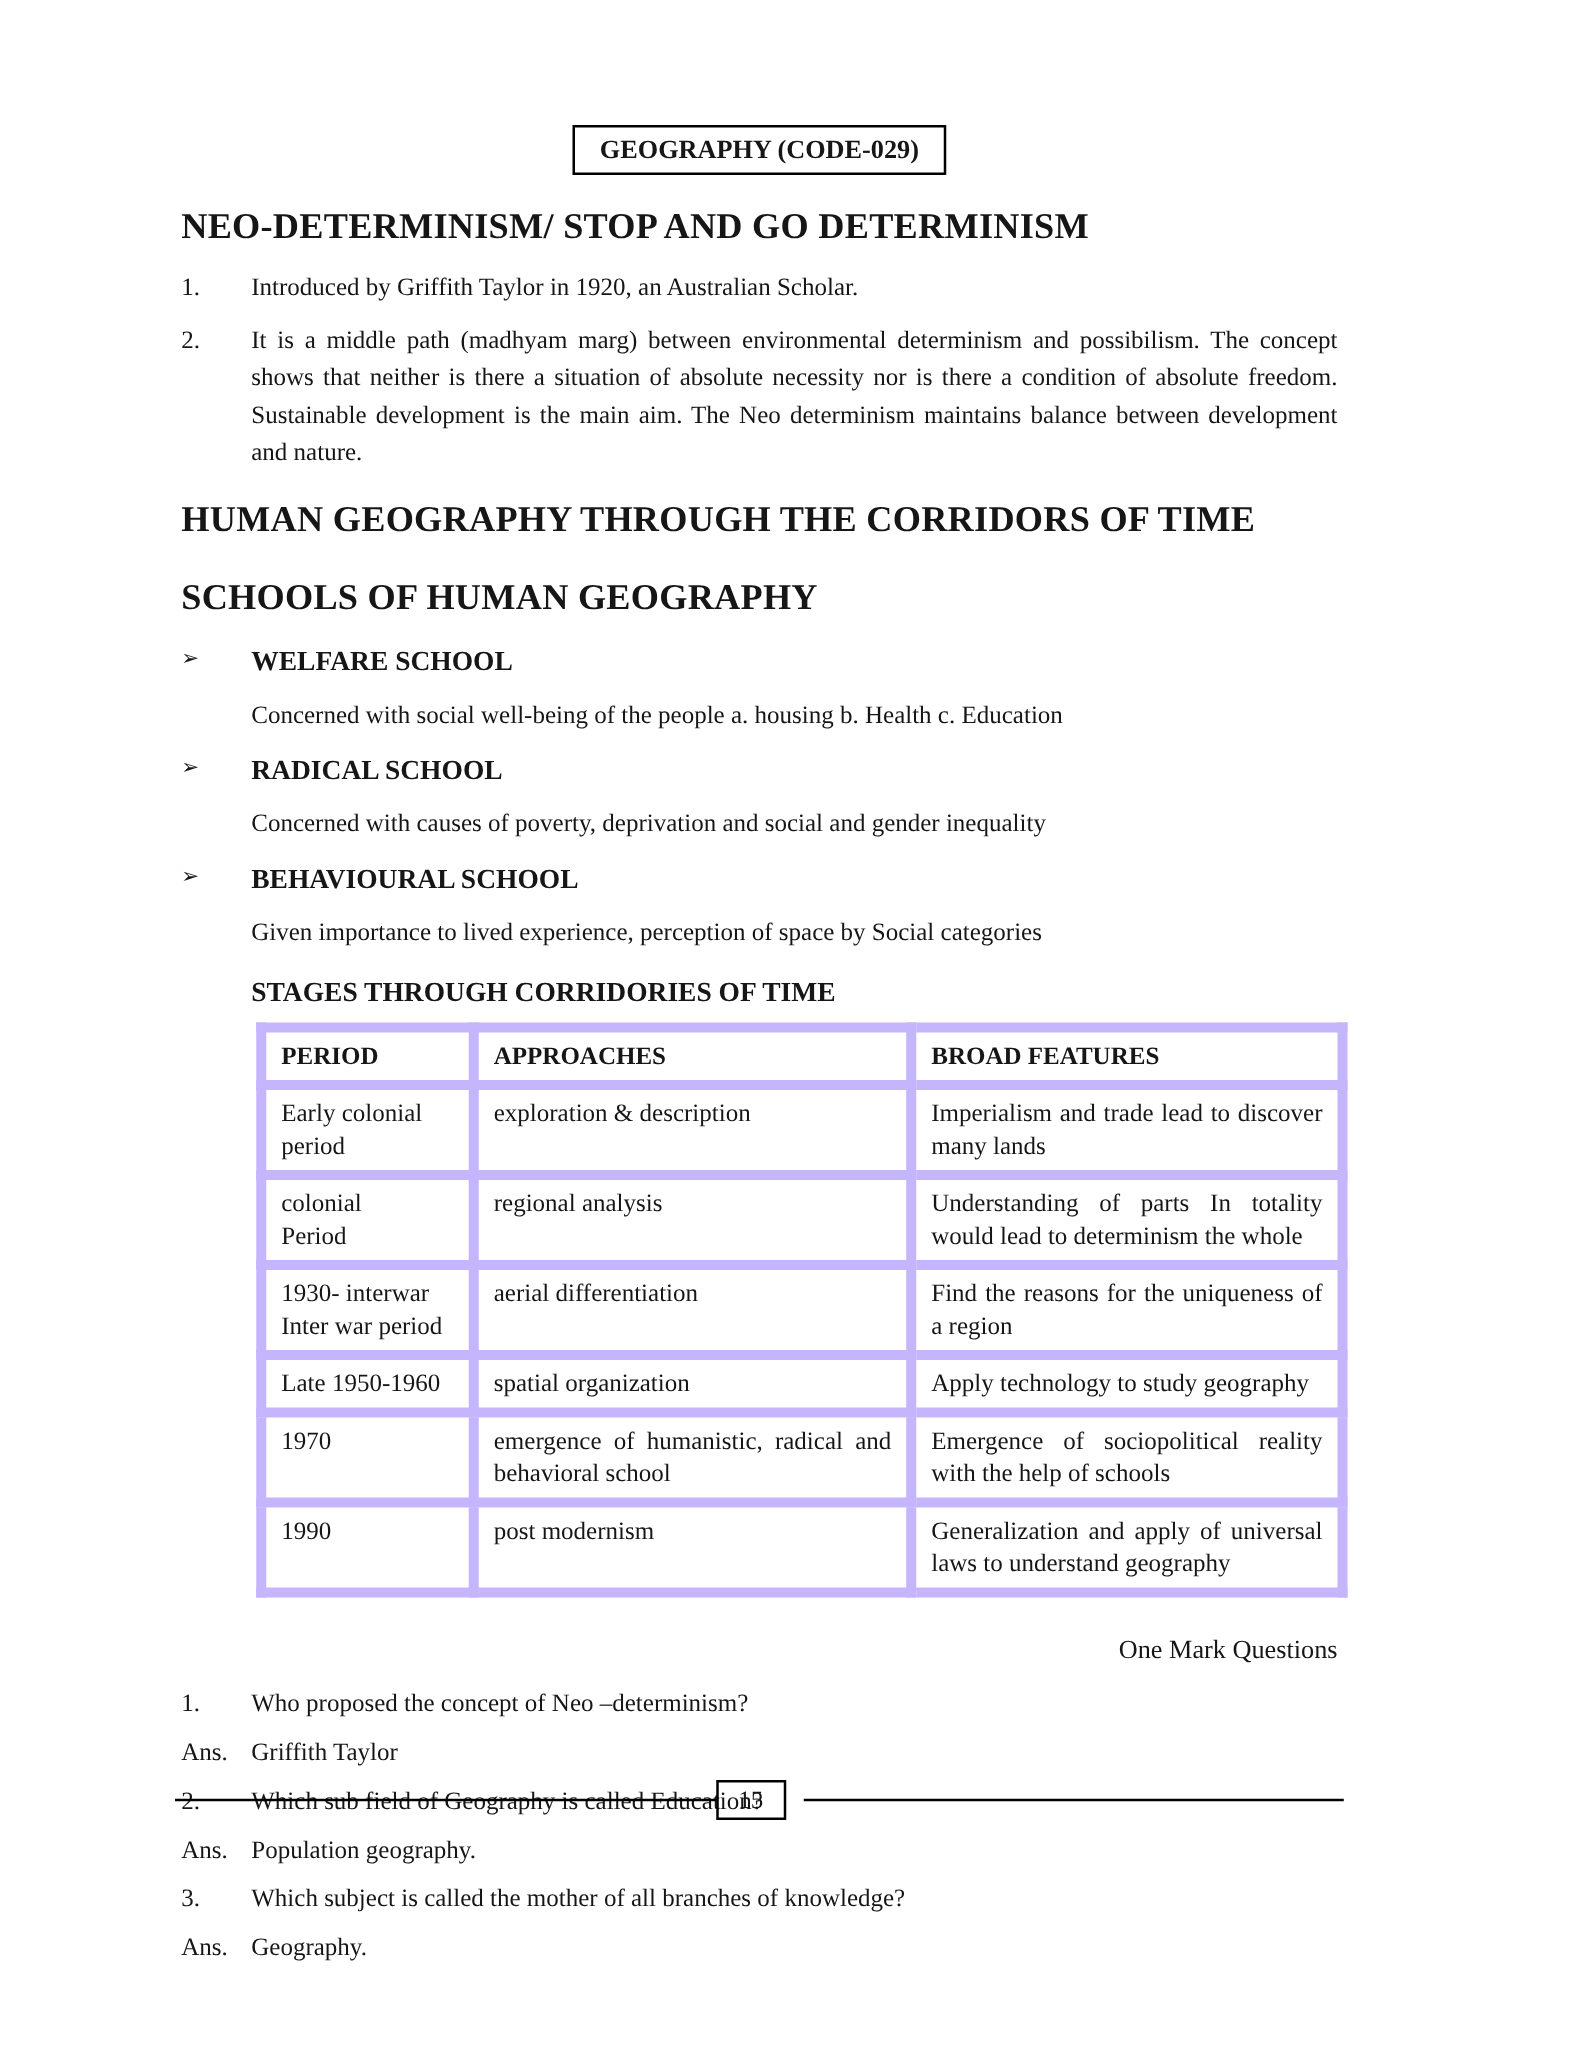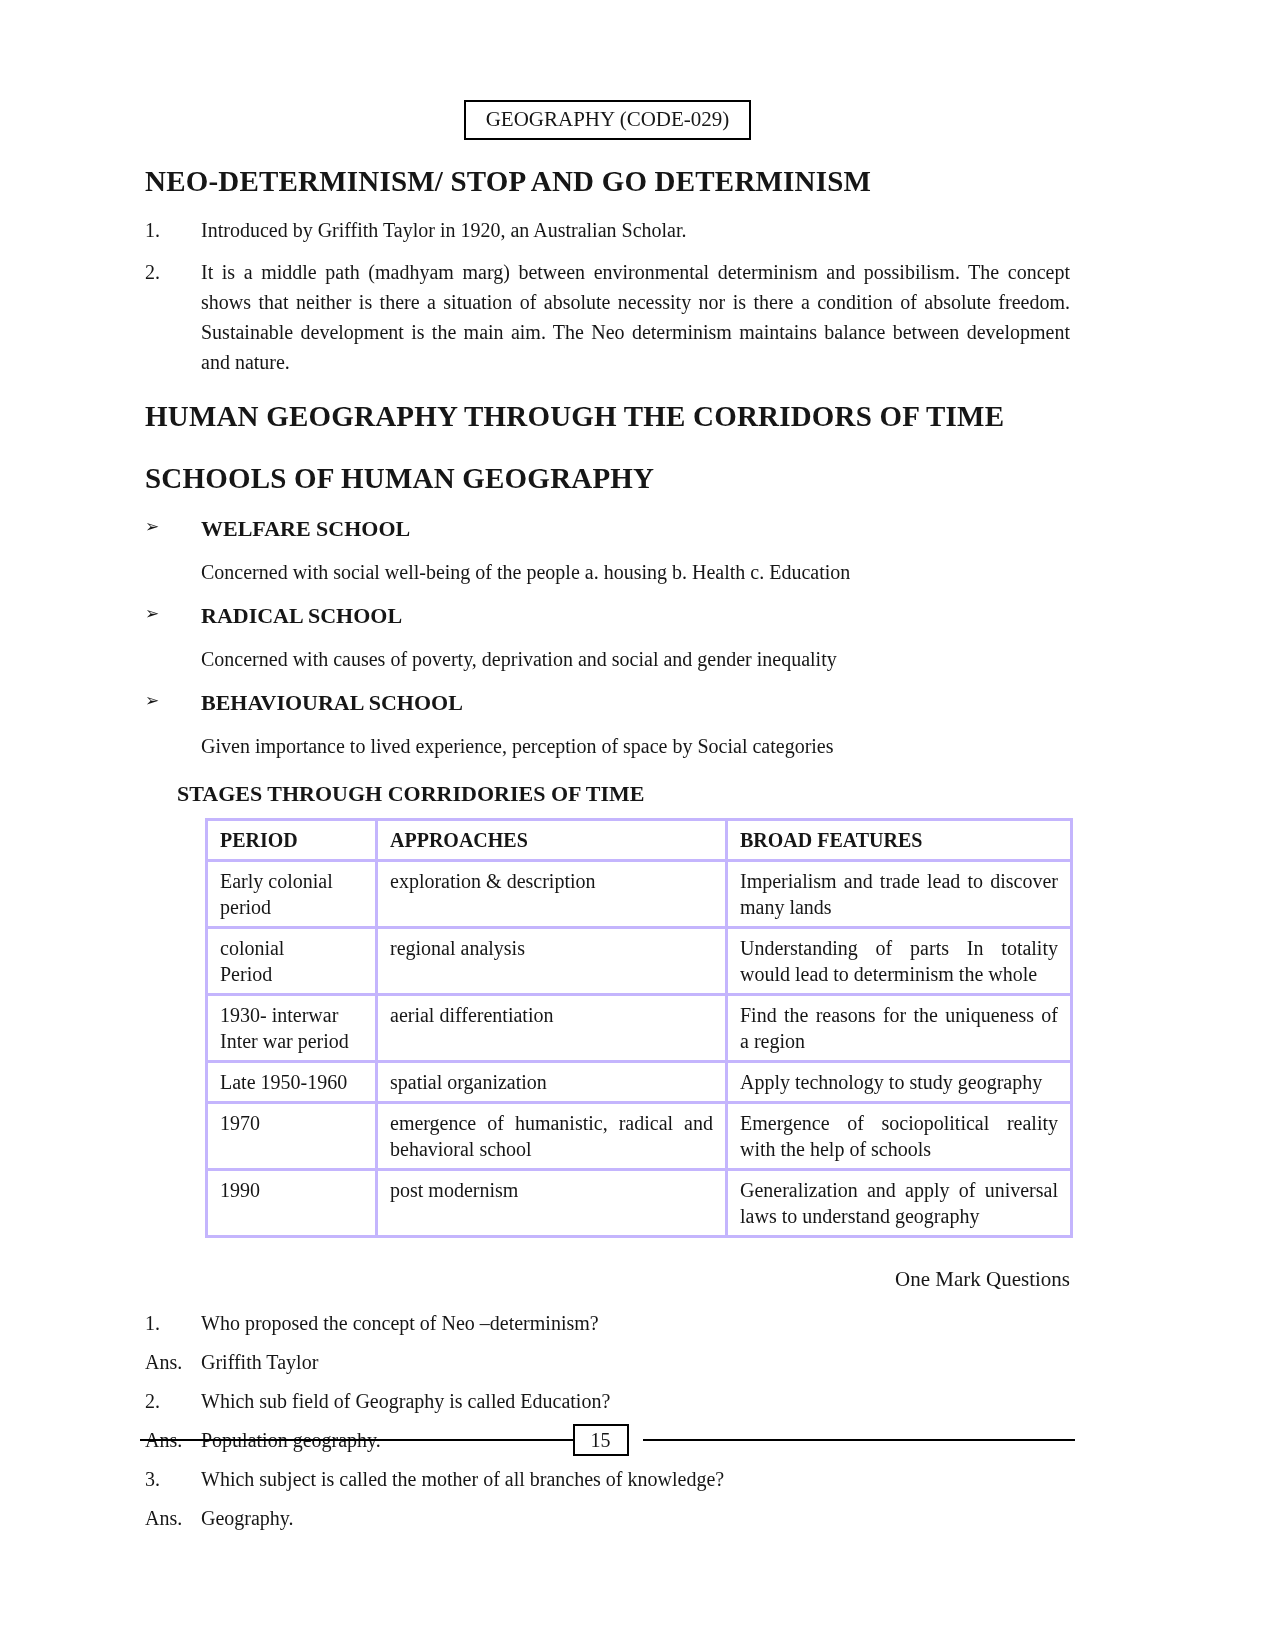--- a/index.html
+++ b/index.html
@@ -21,21 +21,21 @@
     overflow: hidden;
   }
   .badge-row {
     text-align: center;
     margin-bottom: 20px;
   }
   .badge {
     display: inline-block;
     border: 2px solid #000;
     padding: 2px 20px;
-    font-weight: normal;
+    font-weight: bold;
     font-size: 21px;
   }
   .h-main {
     font-size: 29px;
     font-weight: bold;
     margin: 18px 0 10px 0;
     letter-spacing: 0.2px;
   }
   .li-row {
     display: flex;
@@ -58,31 +58,31 @@
   .marker {
     font-size: 17px;
     line-height: 30px;
   }
   .indent {
     margin: 10px 0 10px 56px;
   }
   .stages-heading {
     font-size: 22px;
     font-weight: bold;
-    margin: 16px 0 8px 32px;
+    margin: 16px 0 8px 56px;
   }
   table.stages {
     border-collapse: collapse;
     margin-left: 60px;
     width: 865px;
     font-size: 20px;
     table-layout: fixed;
   }
   table.stages th, table.stages td {
-    border: 3px solid #c4b5fd;
+    border: 8px solid #c4b5fd;
     padding: 6px 12px;
     vertical-align: top;
     line-height: 1.3;
   }
   table.stages th {
     text-align: left;
     font-size: 20px;
   }
   td.cell-period { white-space: pre-line; }
   td.cell-approach, td.cell-features { text-align: justify; border-radius: 20px; }

